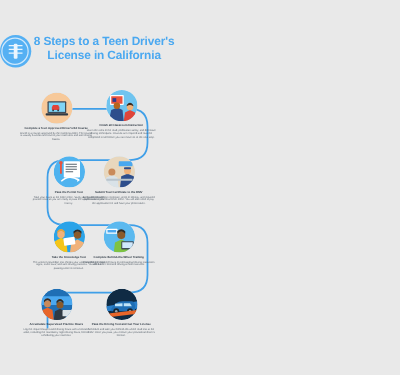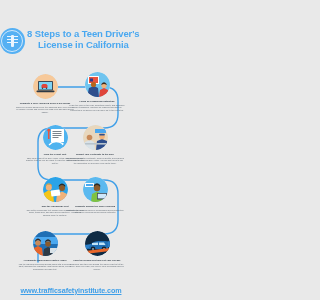--- a/index.html
+++ b/index.html
@@ -276,17 +276,14 @@
           <circle cx="19" cy="18" r="1" fill="#8fa3b0"></circle>
           <path d="M0 20 L25 17 L25 20 L0 23 Z" fill="#e8662a"></path>
         </svg>
       </div>
       <div class="step-head">Pass the Driving Test and Get Your License</div>
       <div class="step-body">Schedule and take your behind-the-wheel road test at the DMV. Once you pass, you receive your provisional driver's license.</div>
     </div>
 
   </div>
 
-  <div class="footer">
-    <a class="url" href="#">www.trafficsafetyinstitute.com</a>
-  </div>
 
 </div>
 
 </body></html>

